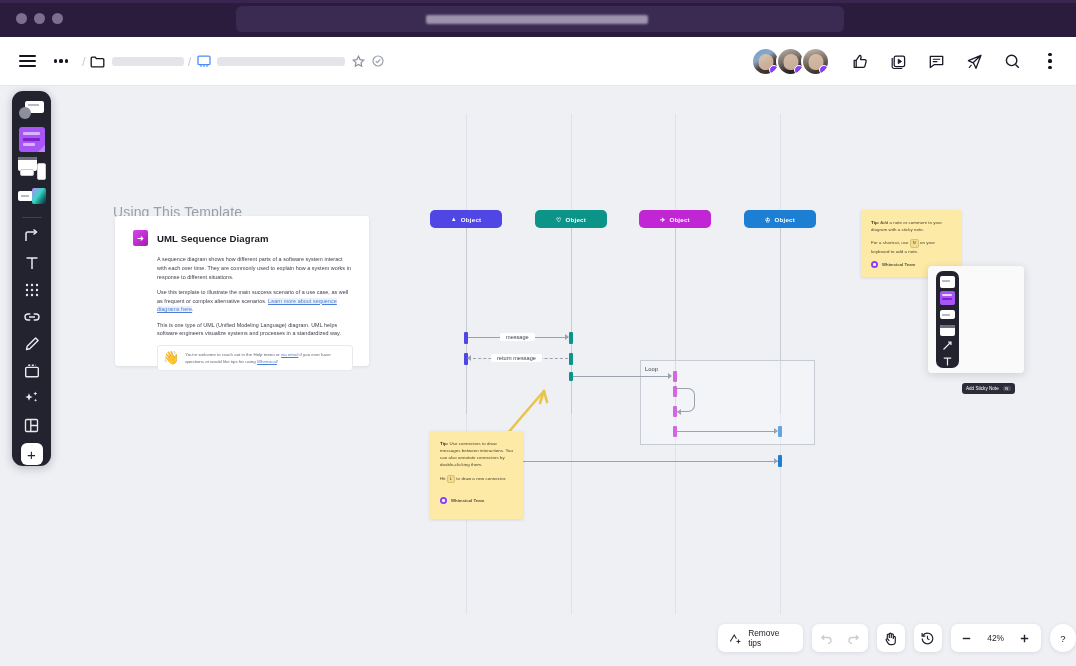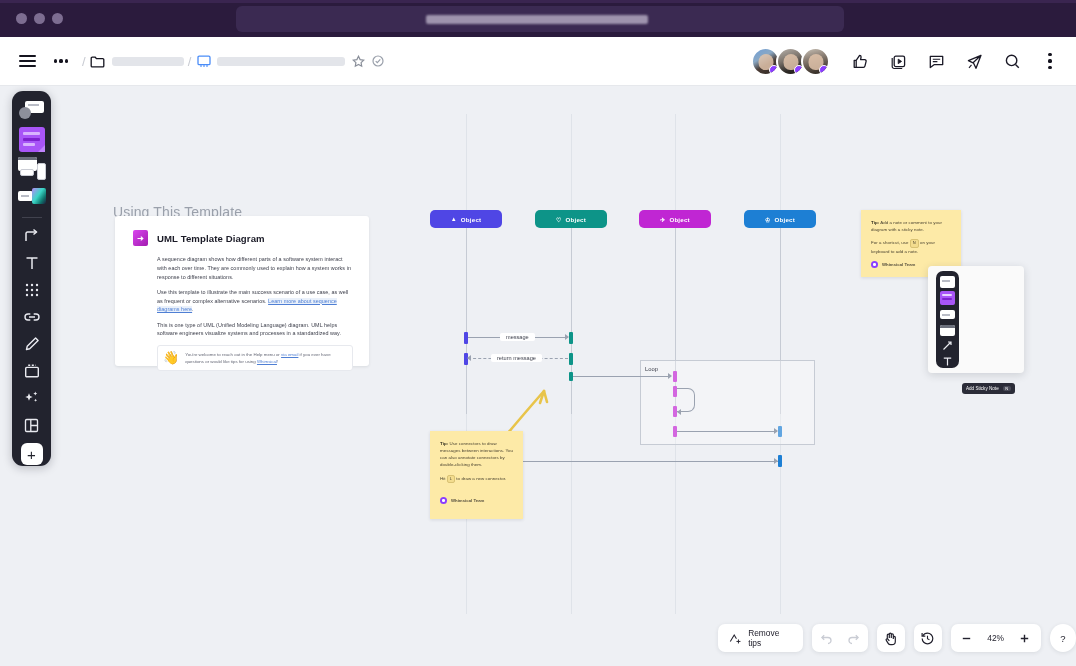--- a/index.html
+++ b/index.html
@@ -530,21 +530,21 @@
     </div>
 
     <div class="tpl-label">Using This Template</div>
     <div class="tpl-card">
       <div class="tpl-head">
         <span class="tpl-icon">
           <svg width="9" height="9" viewBox="0 0 9 9" fill="none" stroke="#fff" stroke-width="1.2">
             <path d="M1.5 4.5h5M4.8 2.6L6.8 4.5 4.8 6.4"></path>
           </svg>
         </span>
-        <span class="tpl-title">UML Template Diagram</span>
+        <span class="tpl-title">UML Sequence Diagram</span>
       </div>
       <div class="tpl-body">
         <p class="tpl-p">A sequence diagram shows how different parts of a software system interact with each over time. They are commonly used to explain how a system works in response to different situations.</p>
         <p class="tpl-p">
           <span>Use this template to illustrate the main success scenario of a use case, as well as frequent or complex alternative scenarios. </span><span class="tpl-link">Learn more about sequence diagrams here</span>.
         </p>
         <p class="tpl-p">This is one type of UML (Unified Modeling Language) diagram. UML helps software engineers visualize systems and processes in a standardized way.</p>
         <div class="tpl-note">
           <span class="tpl-note-ico">👋</span>
           <span class="tpl-note-txt"><span>You're welcome to reach out in the Help menu or </span><a>via email</a><span> if you ever have questions or would like tips for using </span><a>Whimsical</a><span>!</span></span>

